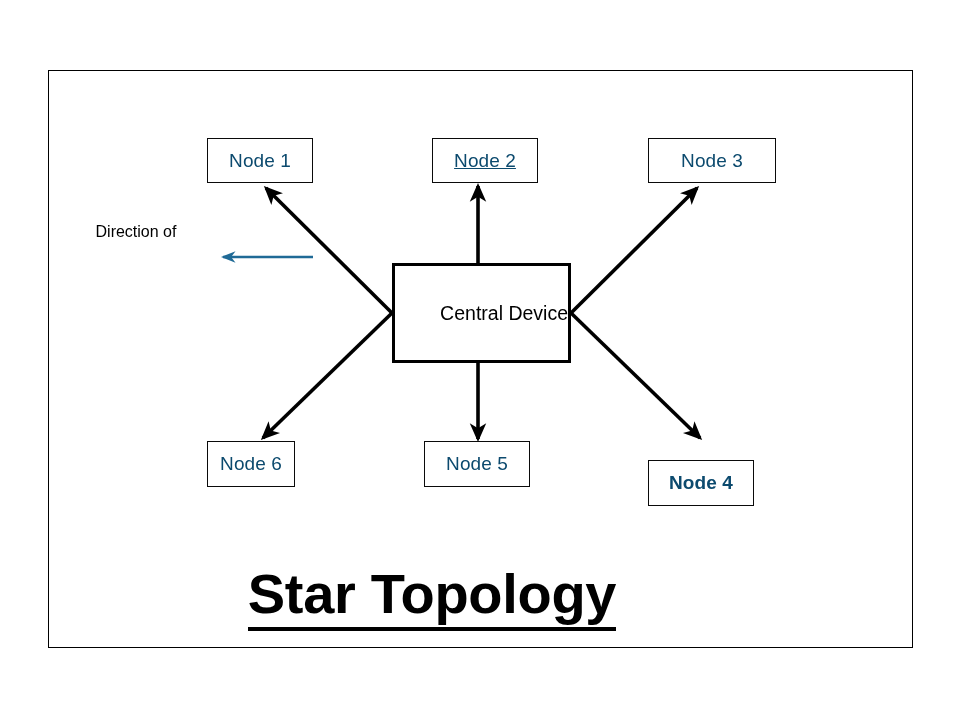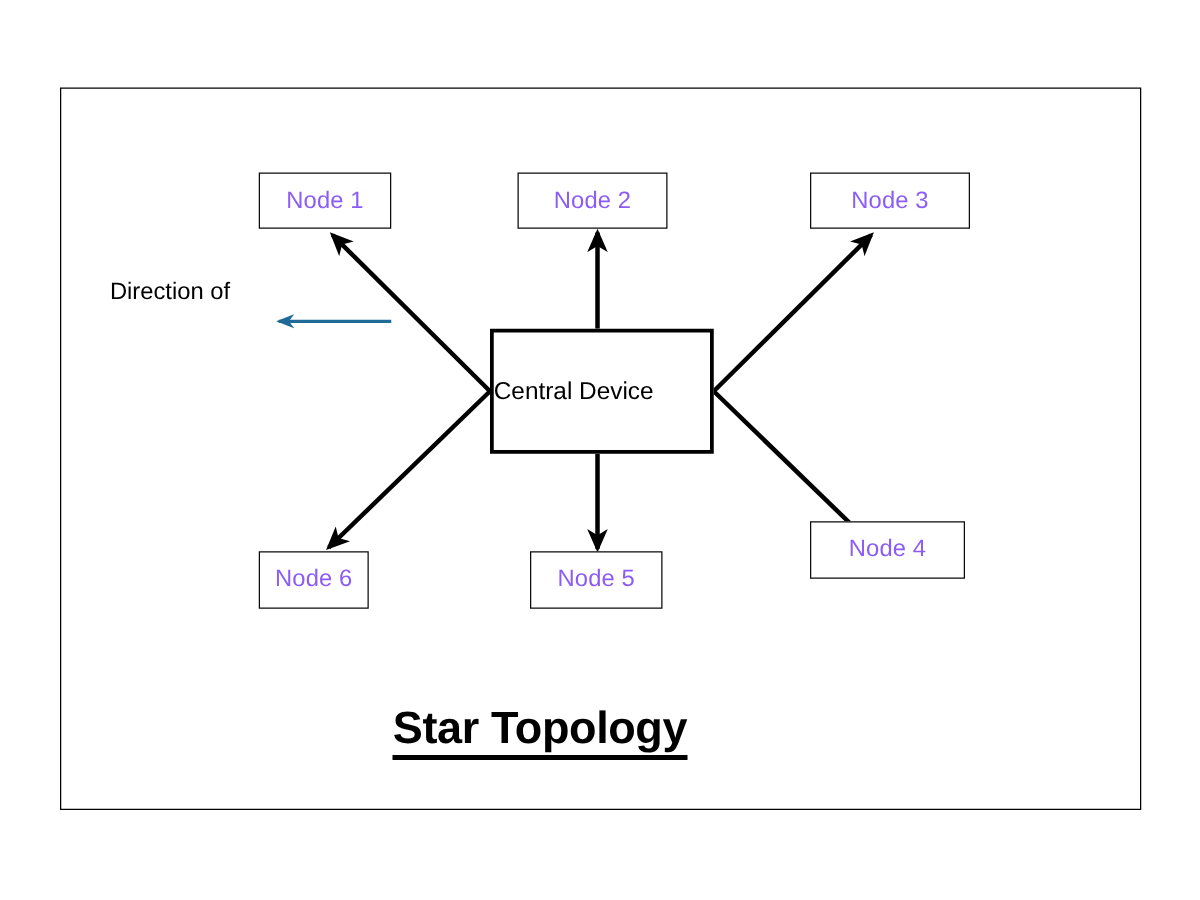--- a/index.html
+++ b/index.html
@@ -38,57 +38,57 @@
   }
   .node-box {
     position: absolute;
     border: 1.7px solid #0a0a0a;
     box-sizing: border-box;
     background: #ffffff;
     display: flex;
     align-items: center;
     justify-content: center;
     font-size: 19px;
-    color: #8b5cf6;
+    color: #0c4a6e;
     letter-spacing: 0.1px;
   }
   #central-device {
     position: absolute;
     left: 392px;
     top: 263px;
     width: 179px;
     height: 100px;
     border: 3.6px solid #000000;
     box-sizing: border-box;
     background: #ffffff;
     display: flex;
     flex-direction: column;
-    align-items: flex-start;
+    align-items: flex-end;
     justify-content: center;
     font-size: 19.5px;
     color: #000000;
     line-height: 1.38;
   }
   #flow-label {
     position: absolute;
     left: 52px;
     top: 222px;
     width: 168px;
     text-align: center;
-    font-size: 19px;
+    font-size: 16px;
     color: #000000;
     line-height: 1.28;
   }
   #title {
     position: absolute;
     left: 0;
     top: 561px;
     width: 864px;
     text-align: center;
-    font-size: 36px;
+    font-size: 56px;
     font-weight: bold;
     color: #000000;
     letter-spacing: -0.3px;
   }
   #title span.t {
     border-bottom: 4px solid #000000;
     padding-bottom: 2px;
   }
 </style>
 </head>
@@ -120,29 +120,29 @@
 
     <line x1="478" y1="363" x2="478" y2="439" stroke="#000000" stroke-width="3.6" marker-end="url(#arrowBlack)"></line>
 
     <line x1="313" y1="257" x2="223" y2="257" stroke="#1f6a96" stroke-width="2.6" marker-end="url(#arrowBlue)"></line>
   </svg>
 
   <div class="node-box" style="left:207px; top:138px; width:106px; height:45px;">
     <span>Node 1</span>
   </div>
 
-  <div class="node-box" style="left:414px; top:138px; width:120px; height:45px;">
+  <div class="node-box" style="left:432px; top:138px; width:106px; height:45px;text-decoration:underline;">
     <span>Node 2</span>
   </div>
 
   <div class="node-box" style="left:648px; top:138px; width:128px; height:45px;">
     <span>Node 3</span>
   </div>
 
-  <div class="node-box" style="left:648px; top:417px; width:124px; height:46px;">
+  <div class="node-box" style="left:648px; top:460px; width:106px; height:46px;font-weight:bold;">
     <span>Node 4</span>
   </div>
 
   <div class="node-box" style="left:424px; top:441px; width:106px; height:46px;align-items:center;">
     <span>Node 5</span>
   </div>
 
   <div class="node-box" style="left:207px; top:441px; width:88px; height:46px;">
     <span>Node 6</span>
   </div>

